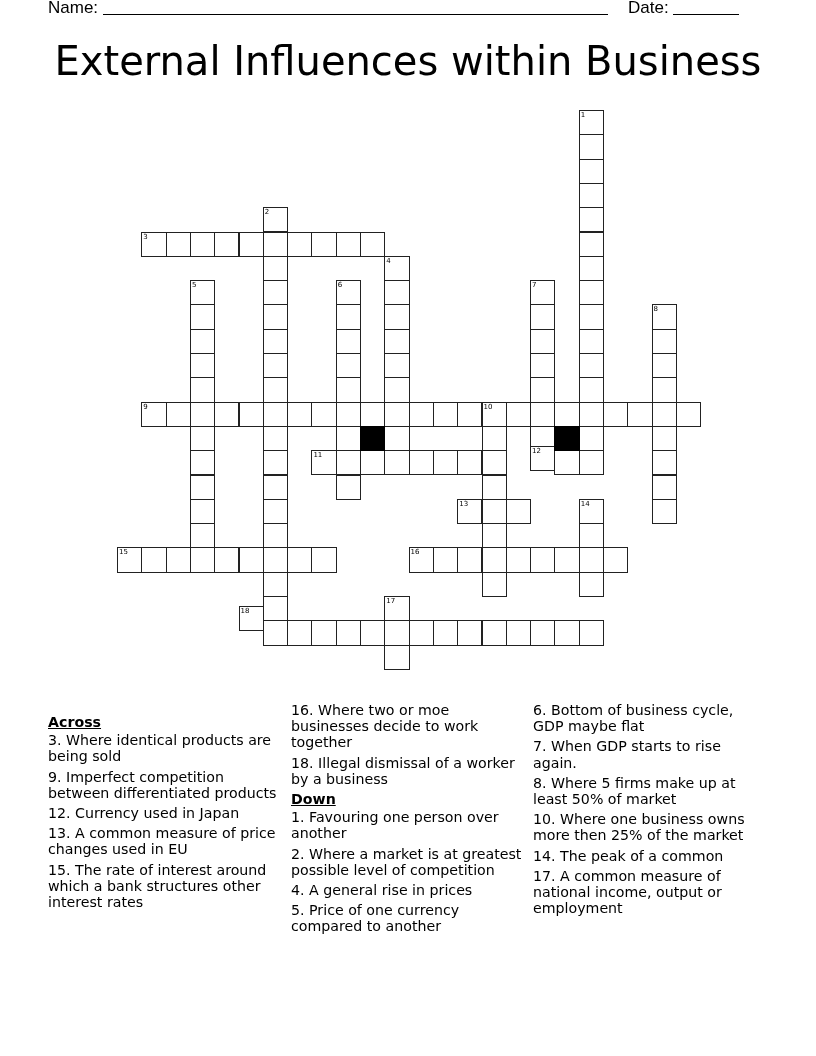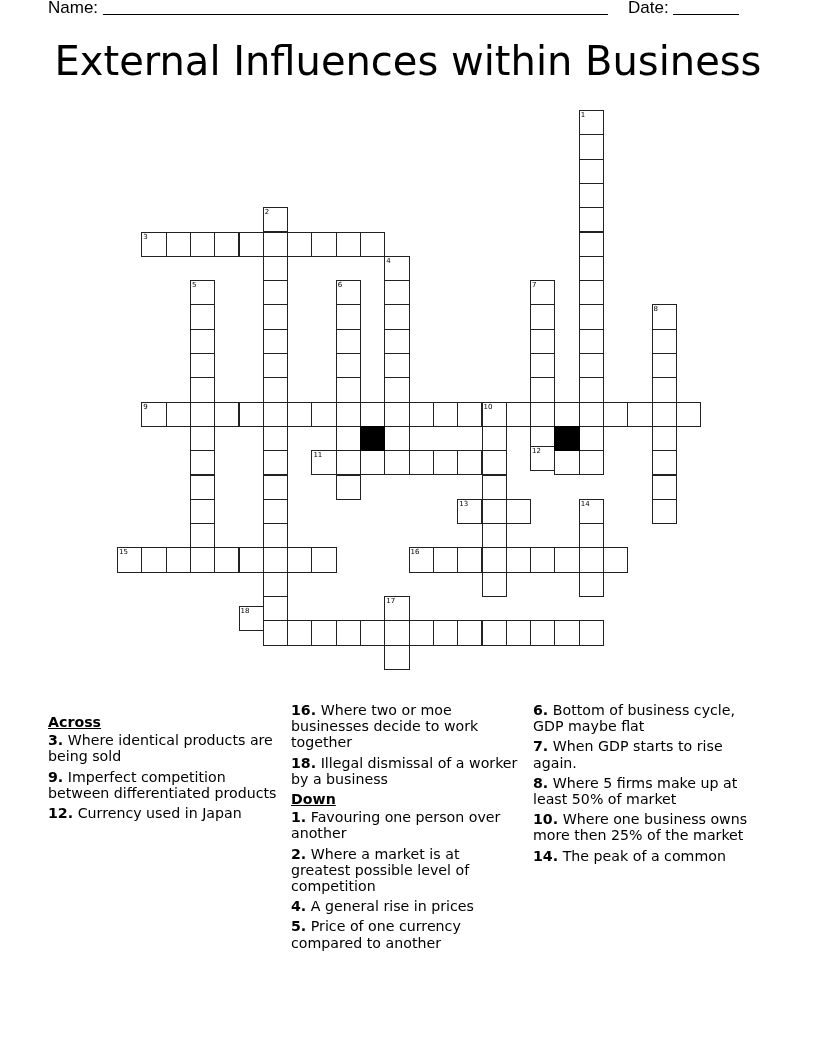--- a/index.html
+++ b/index.html
@@ -13,21 +13,21 @@
   .grid { position: absolute; left: 117px; top: 110px; width: 600px; height: 560px; }
   .cell { position: absolute; box-sizing: border-box; width: 25.3px; height: 25.3px;
     border: 1.4px solid #222; background: #fff; }
   .cell.black { background: #000; border-color: #000; }
   .cell .num { position: absolute; left: 1px; top: 0px; font-family: "DejaVu Sans", sans-serif;
     font-size: 7px; line-height: 8px; color: #000; }
   .clues { position: absolute; top: 702px; font-family: "DejaVu Sans", sans-serif;
     font-size: 14.2px; line-height: 16.2px; }
   .clues .heading { font-weight: bold; text-decoration: underline; margin-bottom: 2px; display: block; }
   .clue { margin-bottom: 4px; }
-  .clue b { font-weight: bold; }
+  .clue b { font-weight: normal; }
   .col1 { left: 48px; width: 232px; margin-top: 12px; }
   .col2 { left: 291px; width: 232px; }
   .col3 { left: 533px; width: 232px; }
 </style>
 </head>
 <body>
 
 <div class="header-line">
   <span class="lbl" style="left:0">Name:</span>
   <span class="rule" style="left:55px;width:505px"></span>
@@ -230,31 +230,34 @@
     <div class="cell" style="left: 461.7px; top: 510.3px;"></div>
     <div class="cell black" style="left: 243px; top: 315.9px;"></div>
     <div class="cell black" style="left: 437.4px; top: 315.9px;"></div>
   </div>
 
 <div class="clues col1">
   <span class="heading">Across</span>
   <div class="clue"><b>3.</b> <span>Where identical products are being sold</span></div>
   <div class="clue"><b>9.</b> <span>Imperfect competition between differentiated products</span></div>
   <div class="clue"><b>12.</b> <span>Currency used in Japan</span></div>
+  <div class="clue"><b>13.</b> <span>A common measure of price changes used in EU</span></div>
+  <div class="clue"><b>15.</b> <span>The rate of interest around which a bank structures other interest rates</span></div>
 </div>
 
 <div class="clues col2">
   <div class="clue"><b>16.</b> <span>Where two or moe businesses decide to work together</span></div>
   <div class="clue"><b>18.</b> <span>Illegal dismissal of a worker by a business</span></div>
   <span class="heading">Down</span>
   <div class="clue"><b>1.</b> <span>Favouring one person over another</span></div>
   <div class="clue"><b>2.</b> <span>Where a market is at greatest possible level of competition</span></div>
   <div class="clue"><b>4.</b> <span>A general rise in prices</span></div>
   <div class="clue"><b>5.</b> <span>Price of one currency compared to another</span></div>
 </div>
 
 <div class="clues col3">
   <div class="clue"><b>6.</b> <span>Bottom of business cycle, GDP maybe flat</span></div>
   <div class="clue"><b>7.</b> <span>When GDP starts to rise again.</span></div>
   <div class="clue"><b>8.</b> <span>Where 5 firms make up at least 50% of market</span></div>
   <div class="clue"><b>10.</b> <span>Where one business owns more then 25% of the market</span></div>
   <div class="clue"><b>14.</b> <span>The peak of a common</span></div>
+  <div class="clue"><b>17.</b> <span>A common measure of national income, output or employment</span></div>
 </div>
 
 </body></html>

